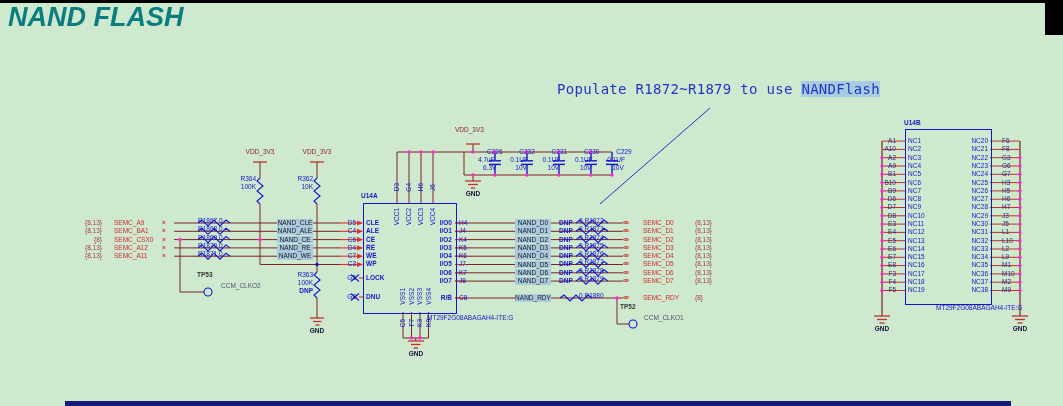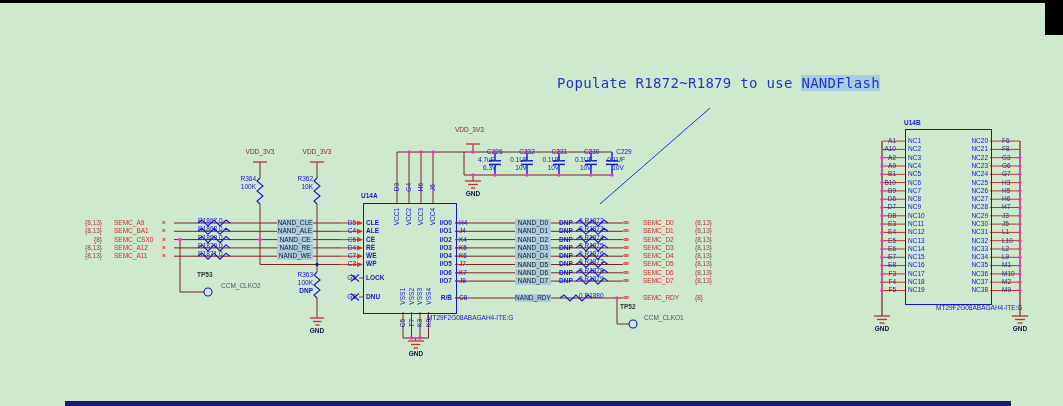--- a/index.html
+++ b/index.html
@@ -2,21 +2,21 @@
 <html><head>
 <meta charset="utf-8">
 <style>
   html,body{margin:0;padding:0;background:#000;}
   #stage{position:relative;width:1063px;height:406px;background:#cfe9cf;overflow:hidden;
          font-family:"Liberation Sans",sans-serif;}
   .abs{position:absolute;}
   svg{position:absolute;left:0;top:0;}
   .txt{position:absolute;white-space:nowrap;}
   #title{left:8px;top:2px;font-size:27px;font-weight:bold;font-style:italic;color:#0a7d80;letter-spacing:0;}
-  #annotation{left:557px;top:75px;font-family:"DejaVu Sans Mono",monospace;font-size:14px;color:#2233cc;letter-spacing:.3px;}
+  #annotation{left:557px;top:81px;font-family:"DejaVu Sans Mono",monospace;font-size:14px;color:#2233cc;letter-spacing:.3px;}
   #annotation .hl{background:#a8cde0;}
   .rows{position:absolute;display:flex;flex-direction:column;}
   .row{height:8.3px;display:flex;align-items:center;}
   .row span{display:inline-block;font-size:6.5px;line-height:8px;white-space:nowrap;}
   .pref{width:32px;text-align:right;color:#a63c3c;}
   .sname{width:48px;margin-left:12px;color:#d22a2a;}
   .chev{width:12px;color:#d03030;font-weight:bold;font-size:9px;letter-spacing:-1px;line-height:8px;}
   .chev2{width:18px;margin-left:8px;color:#d03030;font-weight:bold;font-size:9px;letter-spacing:-1px;line-height:8px;}
   .rlabel{width:40px;margin-left:24px;color:#1515cf;transform:translateY(-2px);}
   .nlabel{width:36px;margin-left:39px;background:#accadb;color:#101828;font-size:6px;text-align:center;height:7.5px;line-height:7.5px;}
@@ -305,20 +305,21 @@
         <circle cx="1020" cy="273.9" r="1.7"></circle>
       <circle cx="1020" cy="282.2" r="1.7"></circle>
         <circle cx="1020" cy="290.5" r="1.7"></circle>
     </g>
     <circle cx="317" cy="264.5" r="1.8" fill="#1515cf"></circle>
   </svg>
 
   <div class="chipbox" style="left:363px;top:203px;width:92px;height:109px;"></div>
   <div class="chipbox" style="left:905px;top:129px;width:85px;height:174px;"></div>
 
+  <div class="txt" id="title">NAND FLASH</div>
 
   <div class="txt" id="annotation"><span>Populate R1872~R1879 to use </span><span class="hl">NANDFlash</span></div>
 
   <div class="rows" style="left:70px;top:218.8px;">
 
   <div class="row">
       <span class="pref">{8,13}</span>
       <span class="sname">SEMC_A9</span>
       <span class="chev">»</span>
       <span class="rlabel"><span>R1867</span> <span>0</span></span>

